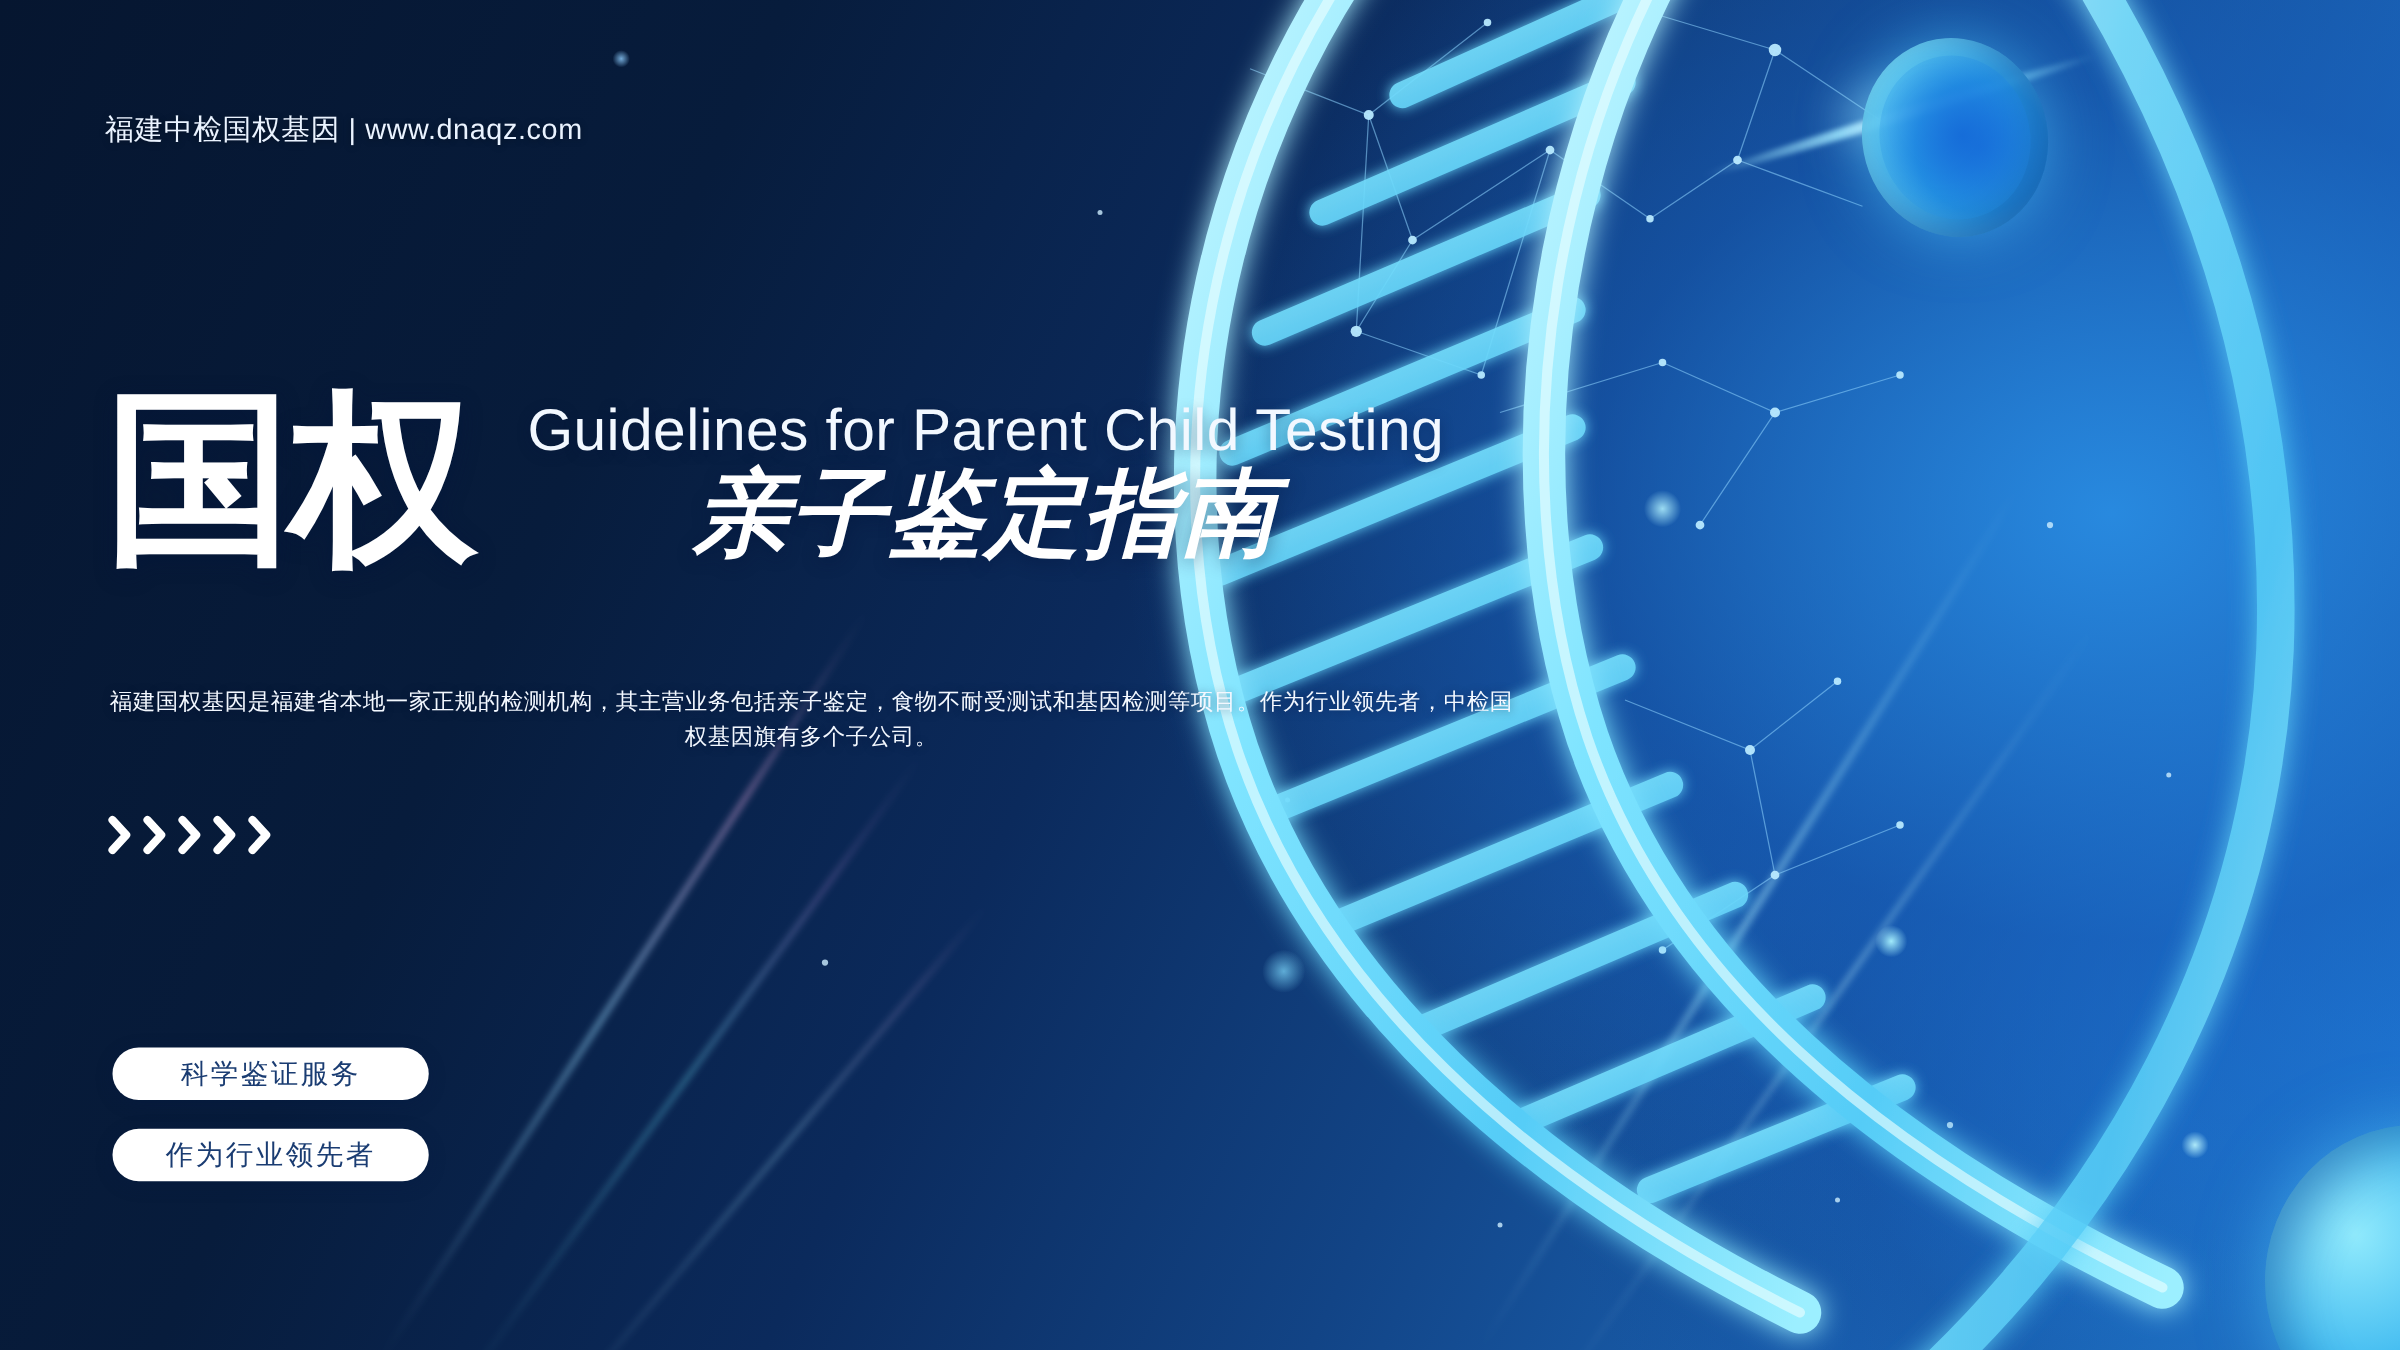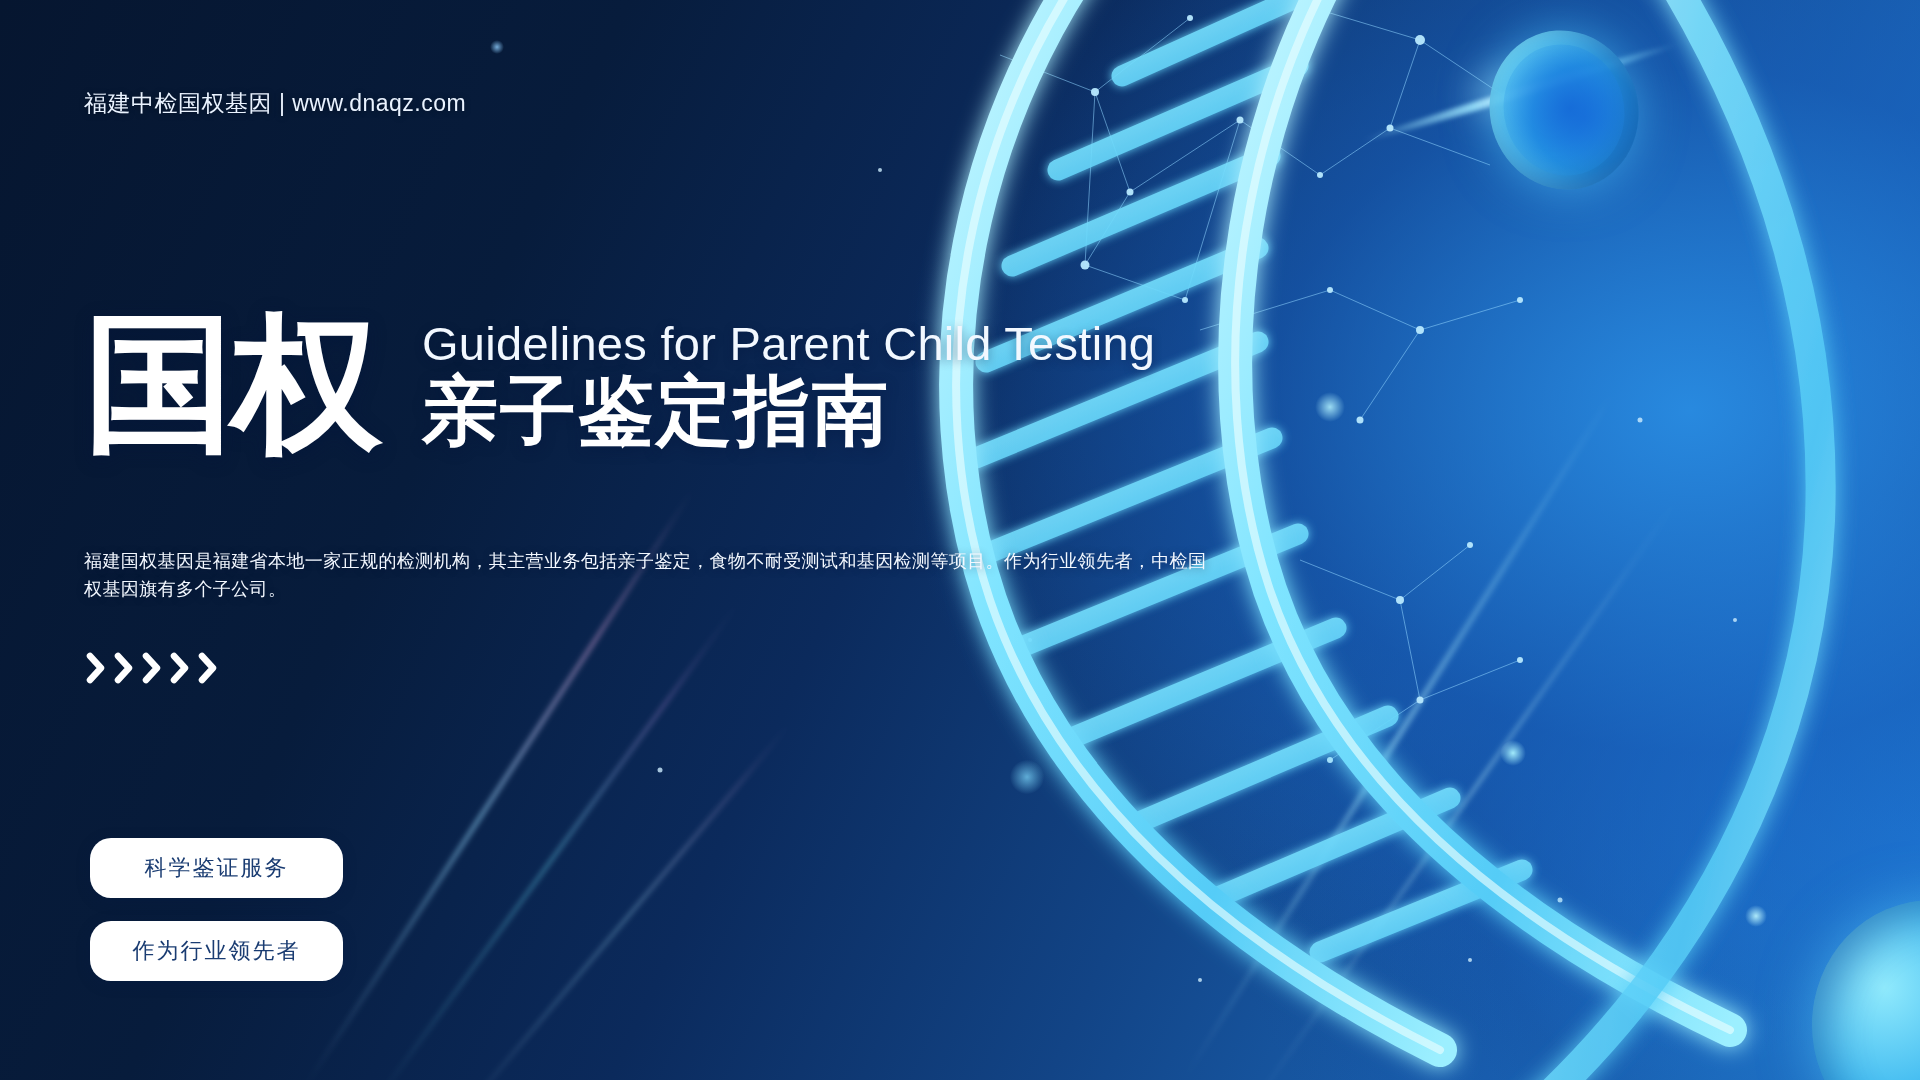--- a/index.html
+++ b/index.html
@@ -5,20 +5,21 @@
   * { margin:0; padding:0; box-sizing:border-box; }
   html,body{ width:1920px; height:1080px; overflow:hidden; background:#05142f; }
 
   .banner{
     position:relative; width:1920px; height:1080px; overflow:hidden;
     font-family:"Liberation Sans","DejaVu Sans",sans-serif;
     background:
       radial-gradient(ellipse 1100px 900px at 88% 38%, rgba(41,140,226,0.95) 0%, rgba(24,96,190,0.55) 38%, rgba(10,45,110,0.0) 72%),
       radial-gradient(ellipse 900px 700px at 100% 78%, rgba(30,120,215,0.75) 0%, rgba(14,60,140,0.25) 50%, rgba(8,30,80,0) 78%),
       linear-gradient(115deg, #061630 0%, #071c3c 26%, #0b2a5c 46%, #124486 64%, #1a63b4 82%, #2585d6 100%);
+    text-align: center;
   }
 
   
   .bg-layer{ position:absolute; inset:0; pointer-events:none; }
 
   .streaks{ mix-blend-mode:screen; opacity:.85; }
   .streak{
     position:absolute; transform-origin:0 0; border-radius:50%;
     filter:blur(2.5px);
   }
@@ -85,35 +86,35 @@
   }
   .title-right{ display:flex; flex-direction:column; margin-left:36px; padding-bottom:6px; }
   .eng{
     font-size:47px; font-weight:400; color:#f2f8ff; letter-spacing:.3px;
     line-height:1.05; margin-bottom:4px; white-space:nowrap;
     text-shadow:0 2px 10px rgba(0,20,60,.4);
   }
   .cn-sub{
     font-family:"DejaVu Sans","Liberation Sans",sans-serif;
     font-size:76px; font-weight:700; color:#ffffff; letter-spacing:2px;
-    line-height:1.0; white-space:nowrap; text-shadow:0 3px 14px rgba(0,20,60,.45);
+    line-height:1.0; white-space:nowrap; text-shadow:0 3px 14px rgba(0,20,60,.45);font-style:italic;
   }
 
   .desc{
     position:absolute; left:84px; top:548px; width:1130px;
     font-size:18px; line-height:1.55; color:#f3f8ff; font-weight:400;
     letter-spacing:.4px; text-shadow:0 1px 8px rgba(0,15,50,.45);
   }
 
   .chevrons{ position:absolute; left:84px; top:648px; display:flex; gap:2px; }
   .chev{ width:26px; height:40px; }
 
   .pills{ position:absolute; left:90px; top:838px; display:flex; flex-direction:column; gap:23px; }
   .pill{
-    width:253px; height:60px; border-radius:21px; background:#ffffff;
+    width:253px; height:42px; border-radius:21px; background:#ffffff;
     display:flex; align-items:center; justify-content:center;
     color:#1a3c72; font-size:22px; font-weight:500; letter-spacing:2px;
     box-shadow:0 3px 14px rgba(0,25,70,.28);
   }
 </style>
 </head>
 <body>
 
 <div class="banner">
 

